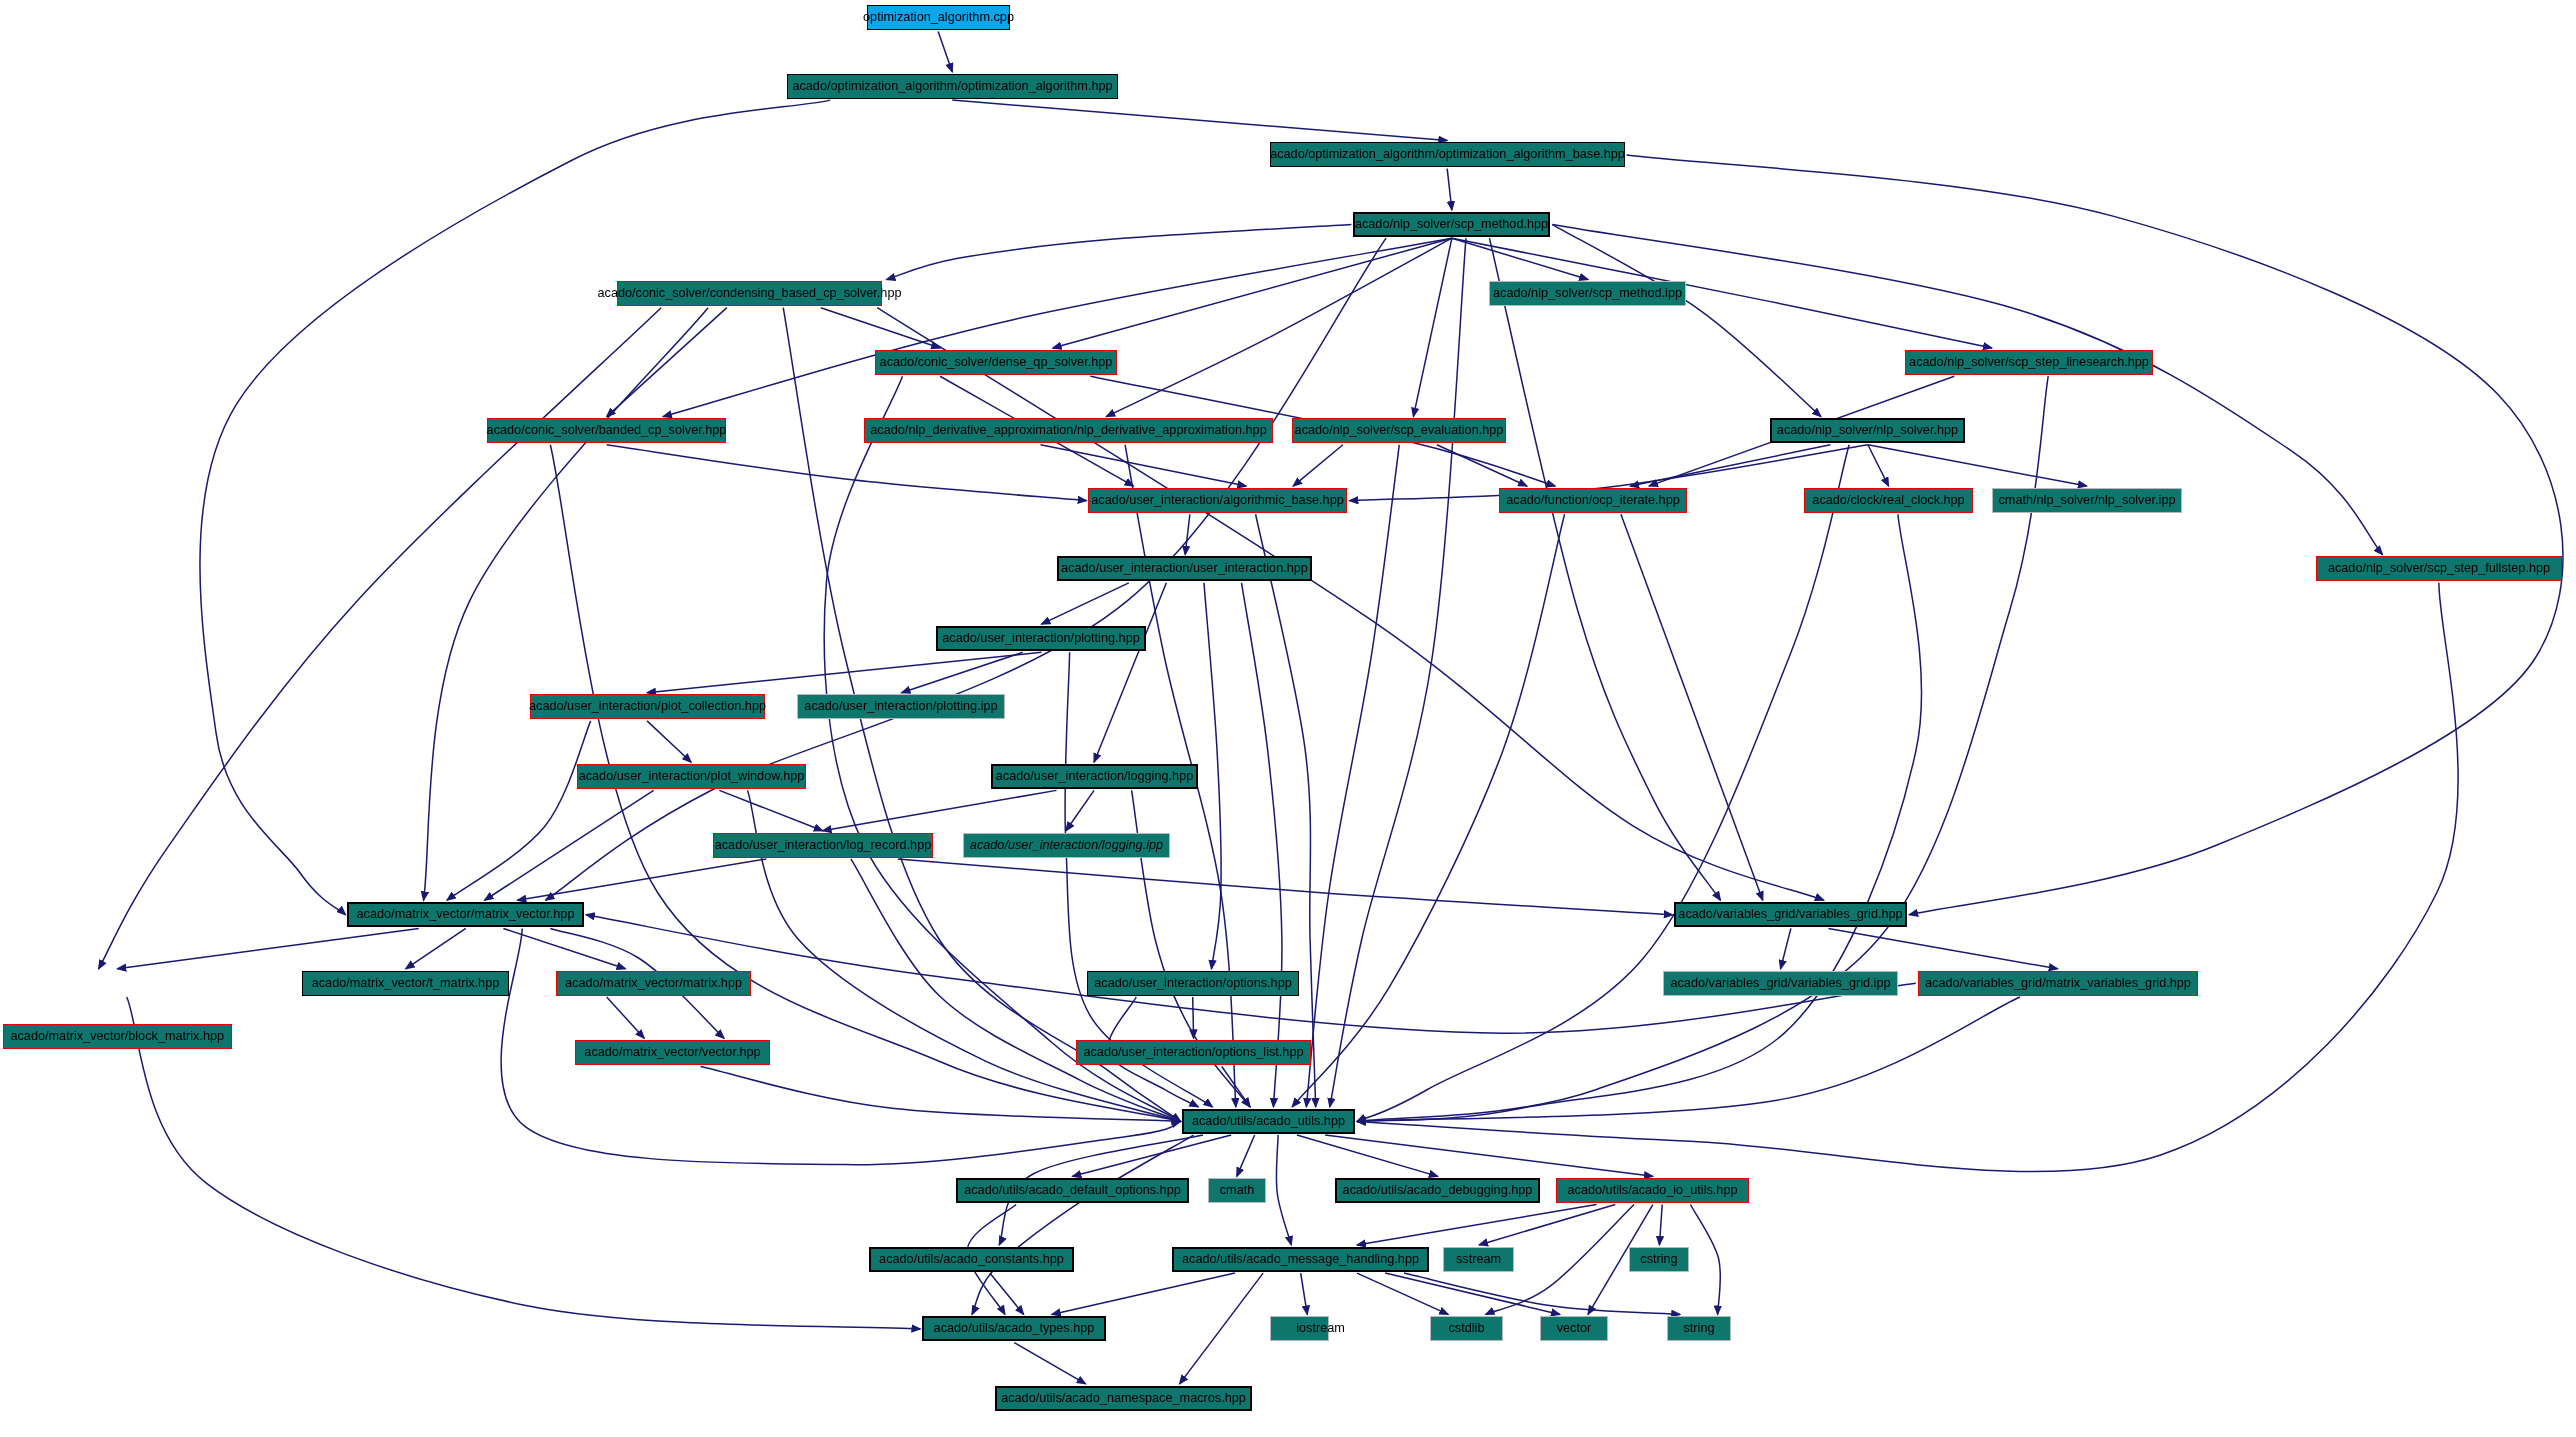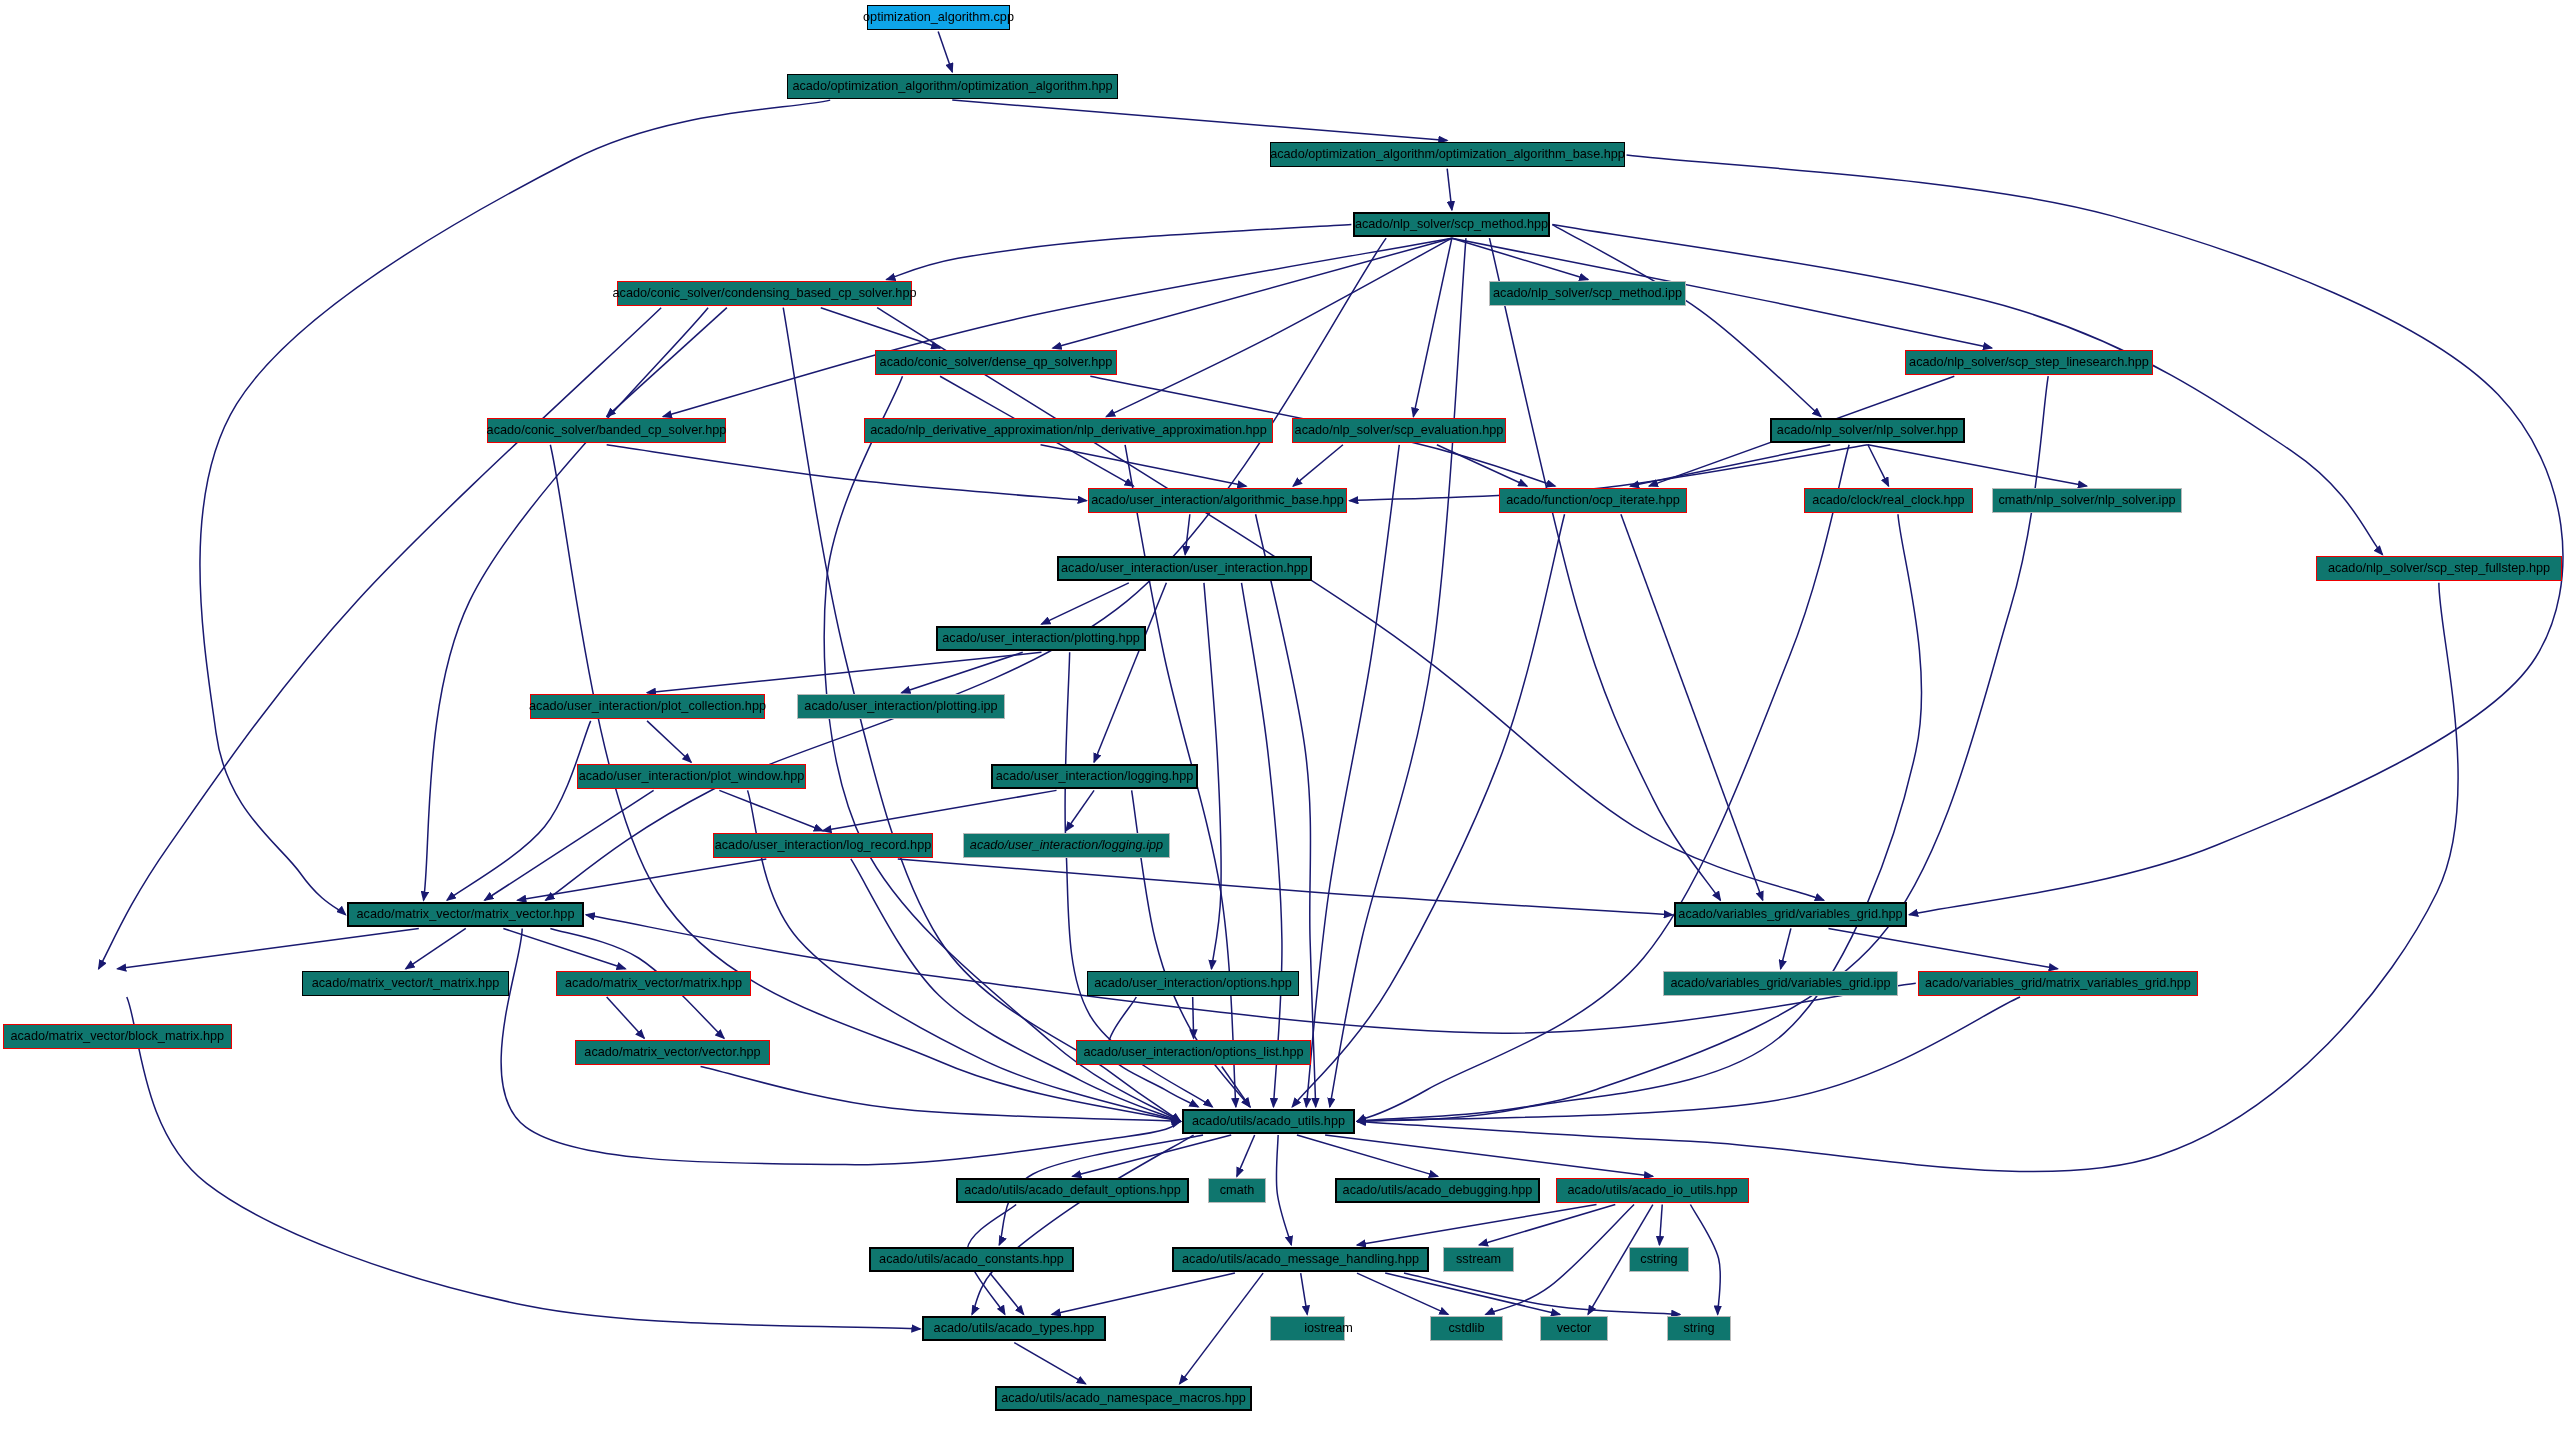--- a/index.html
+++ b/index.html
@@ -137,21 +137,21 @@
         <path d="M1315,1355.5 L1120,1399.5" class="edge" marker-end="url(#arrow)"></path>
         <path d="M1345,1355.5 L1256,1473.5" class="edge" marker-end="url(#arrow)"></path>
         <path d="M1080,1429.5 L1156,1473.5" class="edge" marker-end="url(#arrow)"></path>
       </g>
   </svg>
 
 <div class="node main" style="left: 867px; top: 5.2px; width: 143px;">optimization_algorithm.cpp</div>
     <div class="node black" style="left: 787px; top: 74px; width: 331px;">acado/optimization_algorithm/optimization_algorithm.hpp</div>
     <div class="node black" style="left: 1270px; top: 142px; width: 355px;">acado/optimization_algorithm/optimization_algorithm_base.hpp</div>
     <div class="node bold" style="left: 1353px; top: 212px; width: 197px;">acado/nlp_solver/scp_method.hpp</div>
-    <div class="node red" style="left: 617px; top: 281px; width: 295px;">acado/conic_solver/condensing_based_cp_solver.hpp</div>
+    <div class="node red" style="left: 617px; top: 281px; width: 265px;">acado/conic_solver/condensing_based_cp_solver.hpp</div>
     <div class="node gray" style="left: 1489px; top: 281px; width: 197px;">acado/nlp_solver/scp_method.ipp</div>
     <div class="node red" style="left: 875px; top: 350px; width: 242px;">acado/conic_solver/dense_qp_solver.hpp</div>
     <div class="node red" style="left: 1905px; top: 350px; width: 248px;">acado/nlp_solver/scp_step_linesearch.hpp</div>
     <div class="node red" style="left: 487px; top: 418px; width: 239px;">acado/conic_solver/banded_cp_solver.hpp</div>
     <div class="node red" style="left: 864px; top: 418px; width: 409px;">acado/nlp_derivative_approximation/nlp_derivative_approximation.hpp</div>
     <div class="node red" style="left: 1292px; top: 418px; width: 214px;">acado/nlp_solver/scp_evaluation.hpp</div>
     <div class="node bold" style="left: 1770px; top: 418px; width: 195px;">acado/nlp_solver/nlp_solver.hpp</div>
     <div class="node red" style="left: 1088px; top: 488px; width: 259px;">acado/user_interaction/algorithmic_base.hpp</div>
     <div class="node red" style="left: 1499px; top: 488px; width: 188px;">acado/function/ocp_iterate.hpp</div>
     <div class="node red" style="left: 1804px; top: 488px; width: 169px;">acado/clock/real_clock.hpp</div>
@@ -178,19 +178,19 @@
     <div class="node bold" style="left: 1182px; top: 1109px; width: 173px;">acado/utils/acado_utils.hpp</div>
     <div class="node bold" style="left: 956px; top: 1178px; width: 233px;">acado/utils/acado_default_options.hpp</div>
     <div class="node gray" style="left: 1208px; top: 1178px; width: 58px;">cmath</div>
     <div class="node bold" style="left: 1335px; top: 1178px; width: 205px;">acado/utils/acado_debugging.hpp</div>
     <div class="node red" style="left: 1556px; top: 1178px; width: 193px;">acado/utils/acado_io_utils.hpp</div>
     <div class="node bold" style="left: 869px; top: 1247px; width: 205px;">acado/utils/acado_constants.hpp</div>
     <div class="node bold" style="left: 1172px; top: 1247px; width: 257px;">acado/utils/acado_message_handling.hpp</div>
     <div class="node gray" style="left: 1443px; top: 1247px; width: 71px;">sstream</div>
     <div class="node gray" style="left: 1629px; top: 1247px; width: 60px;">cstring</div>
     <div class="node bold" style="left: 922px; top: 1316px; width: 184px;">acado/utils/acado_types.hpp</div>
-    <div class="node gray" style="left: 1270px; top: 1316px; width: 75px; padding-left: 42px;">iostream</div>
+    <div class="node gray" style="left: 1270px; top: 1316px; width: 59px; padding-left: 42px;">iostream</div>
     <div class="node gray" style="left: 1430px; top: 1316px; width: 73px;">cstdlib</div>
     <div class="node gray" style="left: 1540px; top: 1316px; width: 68px;">vector</div>
     <div class="node gray" style="left: 1667px; top: 1316px; width: 64px;">string</div>
     <div class="node bold" style="left: 995px; top: 1386px; width: 257px;">acado/utils/acado_namespace_macros.hpp</div>
   </div>
 
 
 </body></html>

